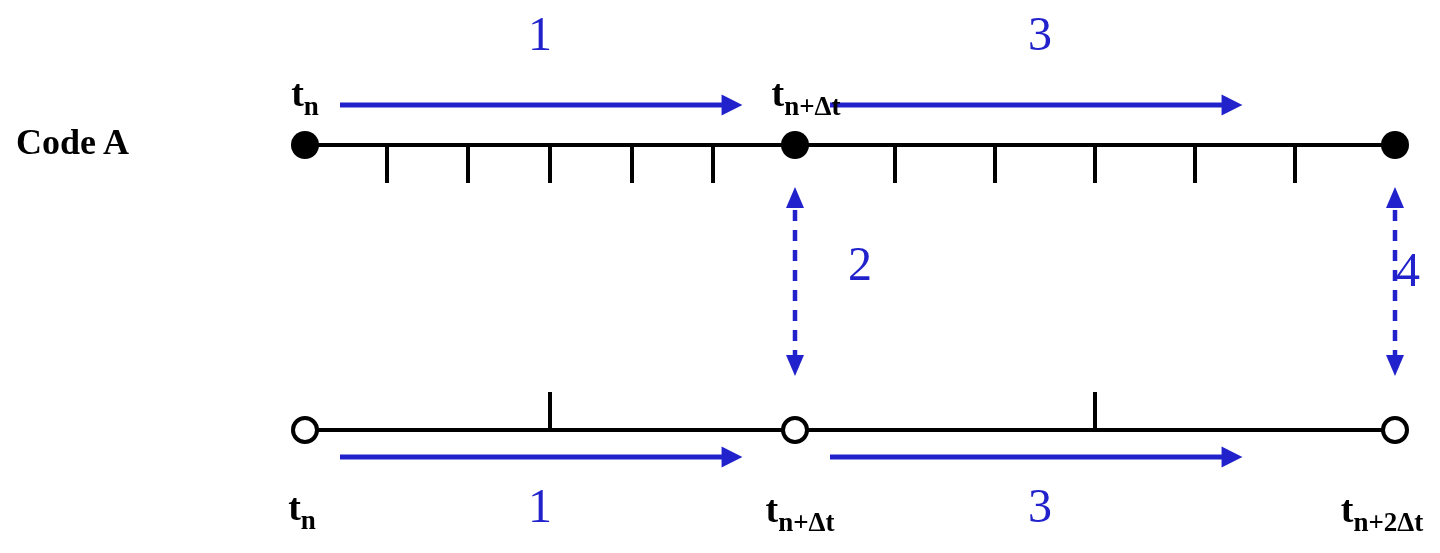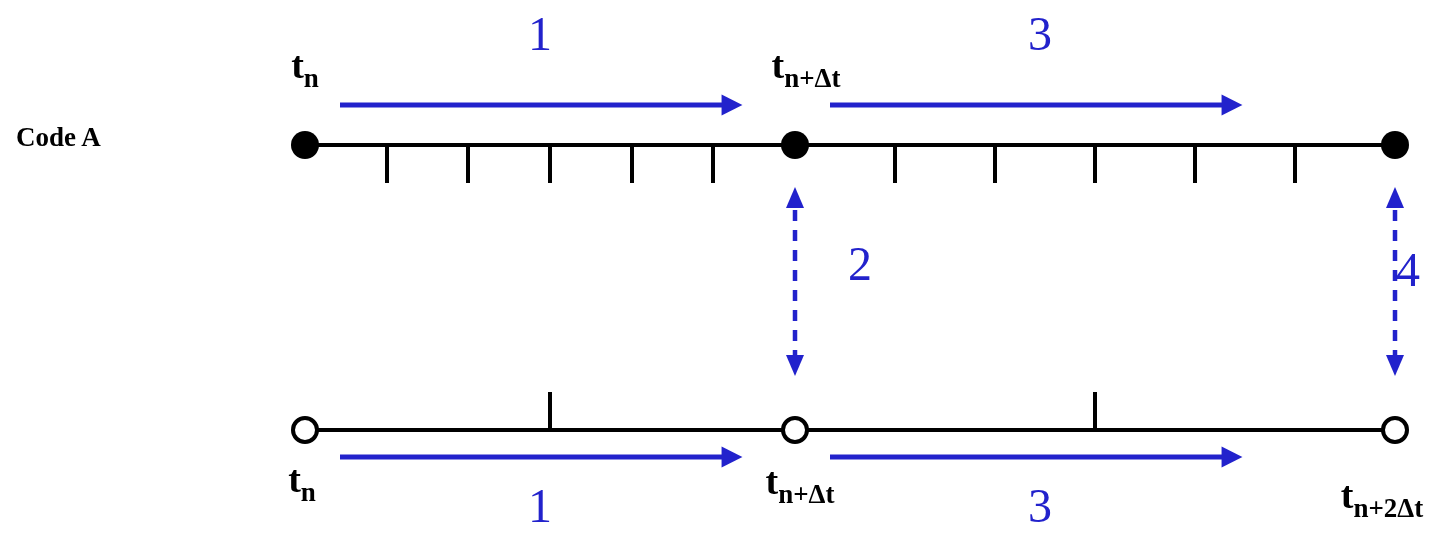--- a/index.html
+++ b/index.html
@@ -10,33 +10,34 @@
     height: 553px;
     background: #ffffff;
     font-family: "Liberation Serif", serif;
     overflow: hidden;
   }
   svg.layer { position: absolute; left: 0; top: 0; display: block; }
 
   .row-label {
     position: absolute;
     font-weight: 700;
-    font-size: 27px;
+    font-size: 36px;
     color: #000000;
     line-height: 1;
     white-space: nowrap;
   }
   .t-label {
     position: absolute;
     font-weight: 700;
     font-size: 38px;
     color: #000000;
     line-height: 1;
     transform: translateX(-50%);
     white-space: nowrap;
+    margin-top: 28px;
   }
   .t-label .sub {
     position: relative;
     top: 9px;
     font-size: 27px;
     font-weight: 700;
   }
   .step-label {
     position: absolute;
     font-size: 48px;
@@ -118,21 +119,21 @@
     </g>
   </svg>
 
   <div class="row-label" style="left:16px; top:124px;">Code A</div>
 
   <div class="t-label" style="left:305px; top:46px;"><span>t</span><span class="sub">n</span></div>
   <div class="t-label" style="left:806px; top:46px;"><span>t</span><span class="sub">n+Δt</span></div>
 
   <div class="t-label" style="left:302px; top:460px;"><span>t</span><span class="sub">n</span></div>
   <div class="t-label" style="left:800px; top:462px;"><span>t</span><span class="sub">n+Δt</span></div>
-  <div class="t-label" style="left:1382px; top:476px;"><span>t</span><span class="sub">n+2Δt</span></div>
+  <div class="t-label" style="left:1382px; top:462px;"><span>t</span><span class="sub">n+2Δt</span></div>
 
   <div class="step-label" style="left:540px;  top:10px;">1</div>
   <div class="step-label" style="left:1040px; top:10px;">3</div>
   <div class="step-label" style="left:860px;  top:240px;">2</div>
   <div class="step-label" style="left:1408px; top:246px;">4</div>
   <div class="step-label" style="left:540px;  top:482px;">1</div>
   <div class="step-label" style="left:1040px; top:482px;">3</div>
 
 </div>
 

